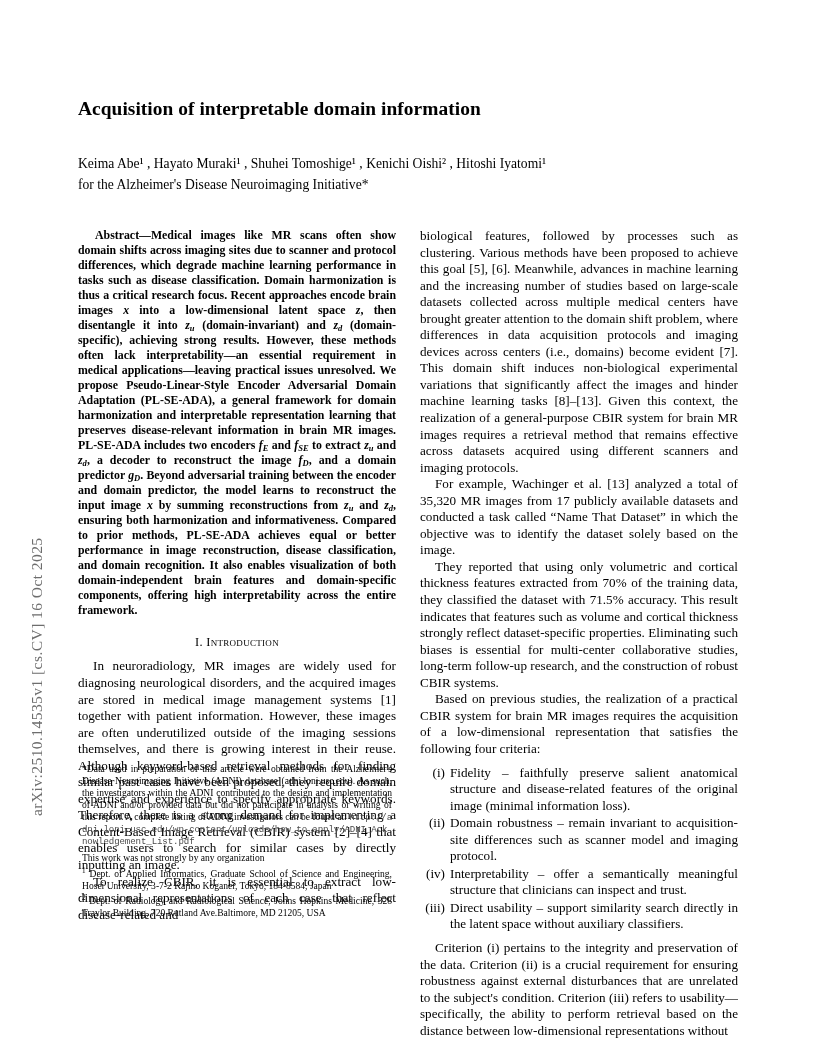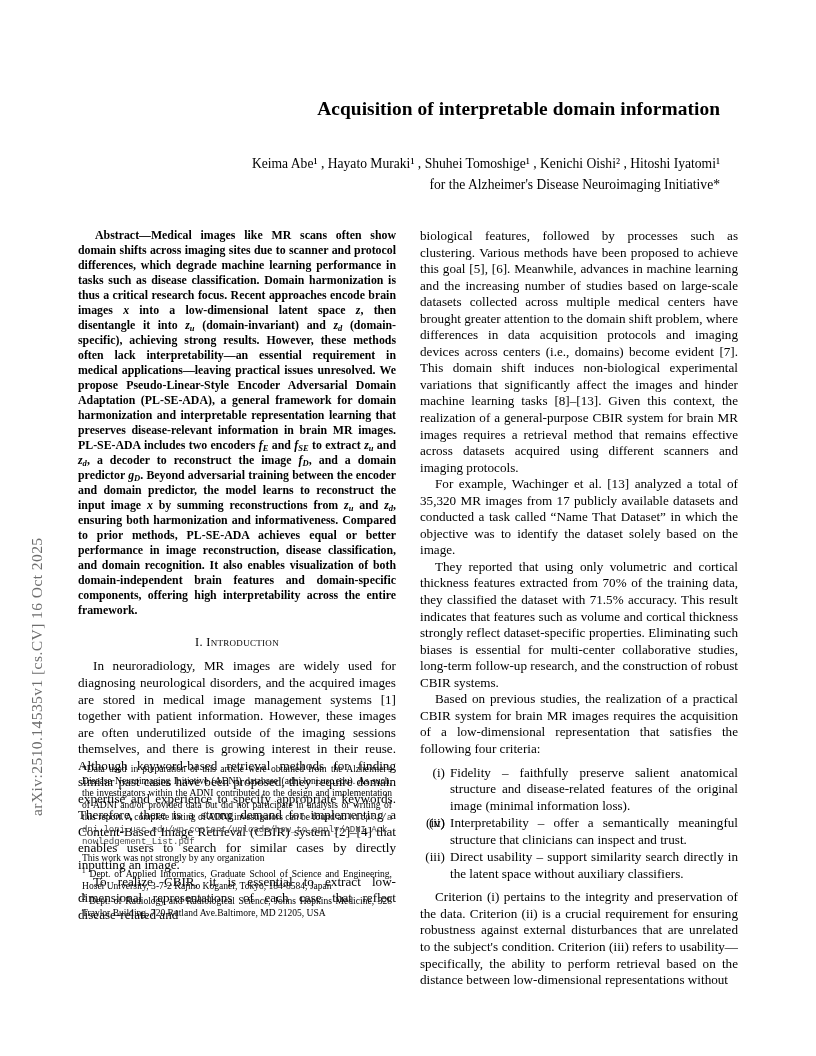--- a/index.html
+++ b/index.html
@@ -30,24 +30,24 @@
     font-size: 15.6px;
     letter-spacing: 0.4px;
     color: #6d6d6d;
     white-space: nowrap;
     text-align: left;
   }
 
   
   .titleblock {
     position: absolute;
-    left: 60px;
+    left: 78px;
     top: 96px;
     width: 660px;
-    text-align: right;
+    text-align: left;
   }
   .paper-title {
     font-size: 19.4px;
     font-weight: bold;
     line-height: 1.32;
     letter-spacing: 0.05px;
     margin: 0;
   }
   .authors {
     margin-top: 32px;
@@ -214,21 +214,21 @@
     </div>
 
     <div class="col col-right">
       <p class="body-text" style="text-indent:0">biological features, followed by processes such as clustering. Various methods have been proposed to achieve this goal [5], [6]. Meanwhile, advances in machine learning and the increasing number of studies based on large-scale datasets collected across multiple medical centers have brought greater attention to the domain shift problem, where differences in data acquisition protocols and imaging devices across centers (i.e., domains) become evident [7]. This domain shift induces non-biological experimental variations that significantly affect the images and hinder machine learning tasks [8]–[13]. Given this context, the realization of a general-purpose CBIR system for brain MR images requires a retrieval method that remains effective across datasets acquired using different scanners and imaging protocols.</p>
       <p class="body-text">For example, Wachinger et al. [13] analyzed a total of 35,320 MR images from 17 publicly available datasets and conducted a task called “Name That Dataset” in which the objective was to identify the dataset solely based on the image.</p>
       <p class="body-text">They reported that using only volumetric and cortical thickness features extracted from 70% of the training data, they classified the dataset with 71.5% accuracy. This result indicates that features such as volume and cortical thickness strongly reflect dataset-specific properties. Eliminating such biases is essential for multi-center collaborative studies, long-term follow-up research, and the construction of robust CBIR systems.</p>
       <p class="body-text">Based on previous studies, the realization of a practical CBIR system for brain MR images requires the acquisition of a low-dimensional representation that satisfies the following four criteria:</p>
 
       <ul class="criteria">
         <li><span class="marker">(i)</span><span>Fidelity – faithfully preserve salient anatomical structure and disease-related features of the original image (minimal information loss).</span></li>
-        <li><span class="marker">(ii)</span></li>
+        <li><span class="marker">(ii)</span><span>Domain robustness – remain invariant to acquisition-site differences such as scanner model and imaging protocol.</span></li>
         <li><span class="marker">(iv)</span><span>Interpretability – offer a semantically meaningful structure that clinicians can inspect and trust.</span></li>
         <li><span class="marker">(iii)</span><span>Direct usability – support similarity search directly in the latent space without auxiliary classifiers.</span></li>
       </ul>
 
       <p class="body-text">Criterion (i) pertains to the integrity and preservation of the data. Criterion (ii) is a crucial requirement for ensuring robustness against external disturbances that are unrelated to the subject's condition. Criterion (iii) refers to usability—specifically, the ability to perform retrieval based on the distance between low-dimensional representations without</p>
     </div>
 
   </div>
 </div>
 

